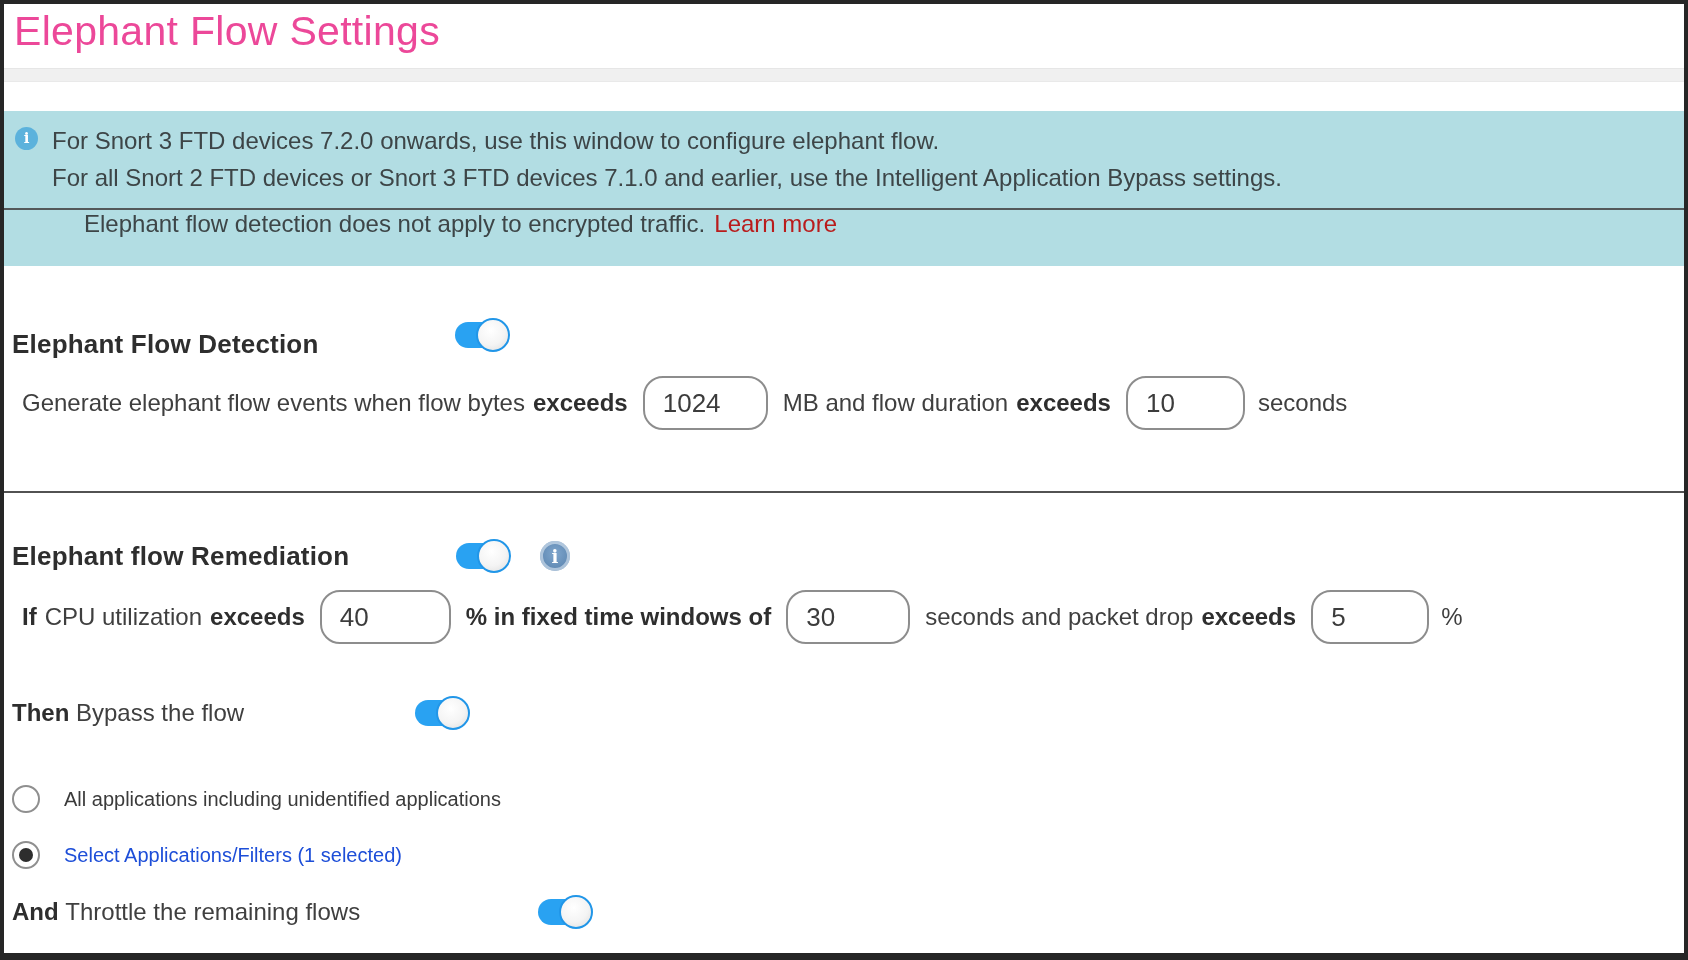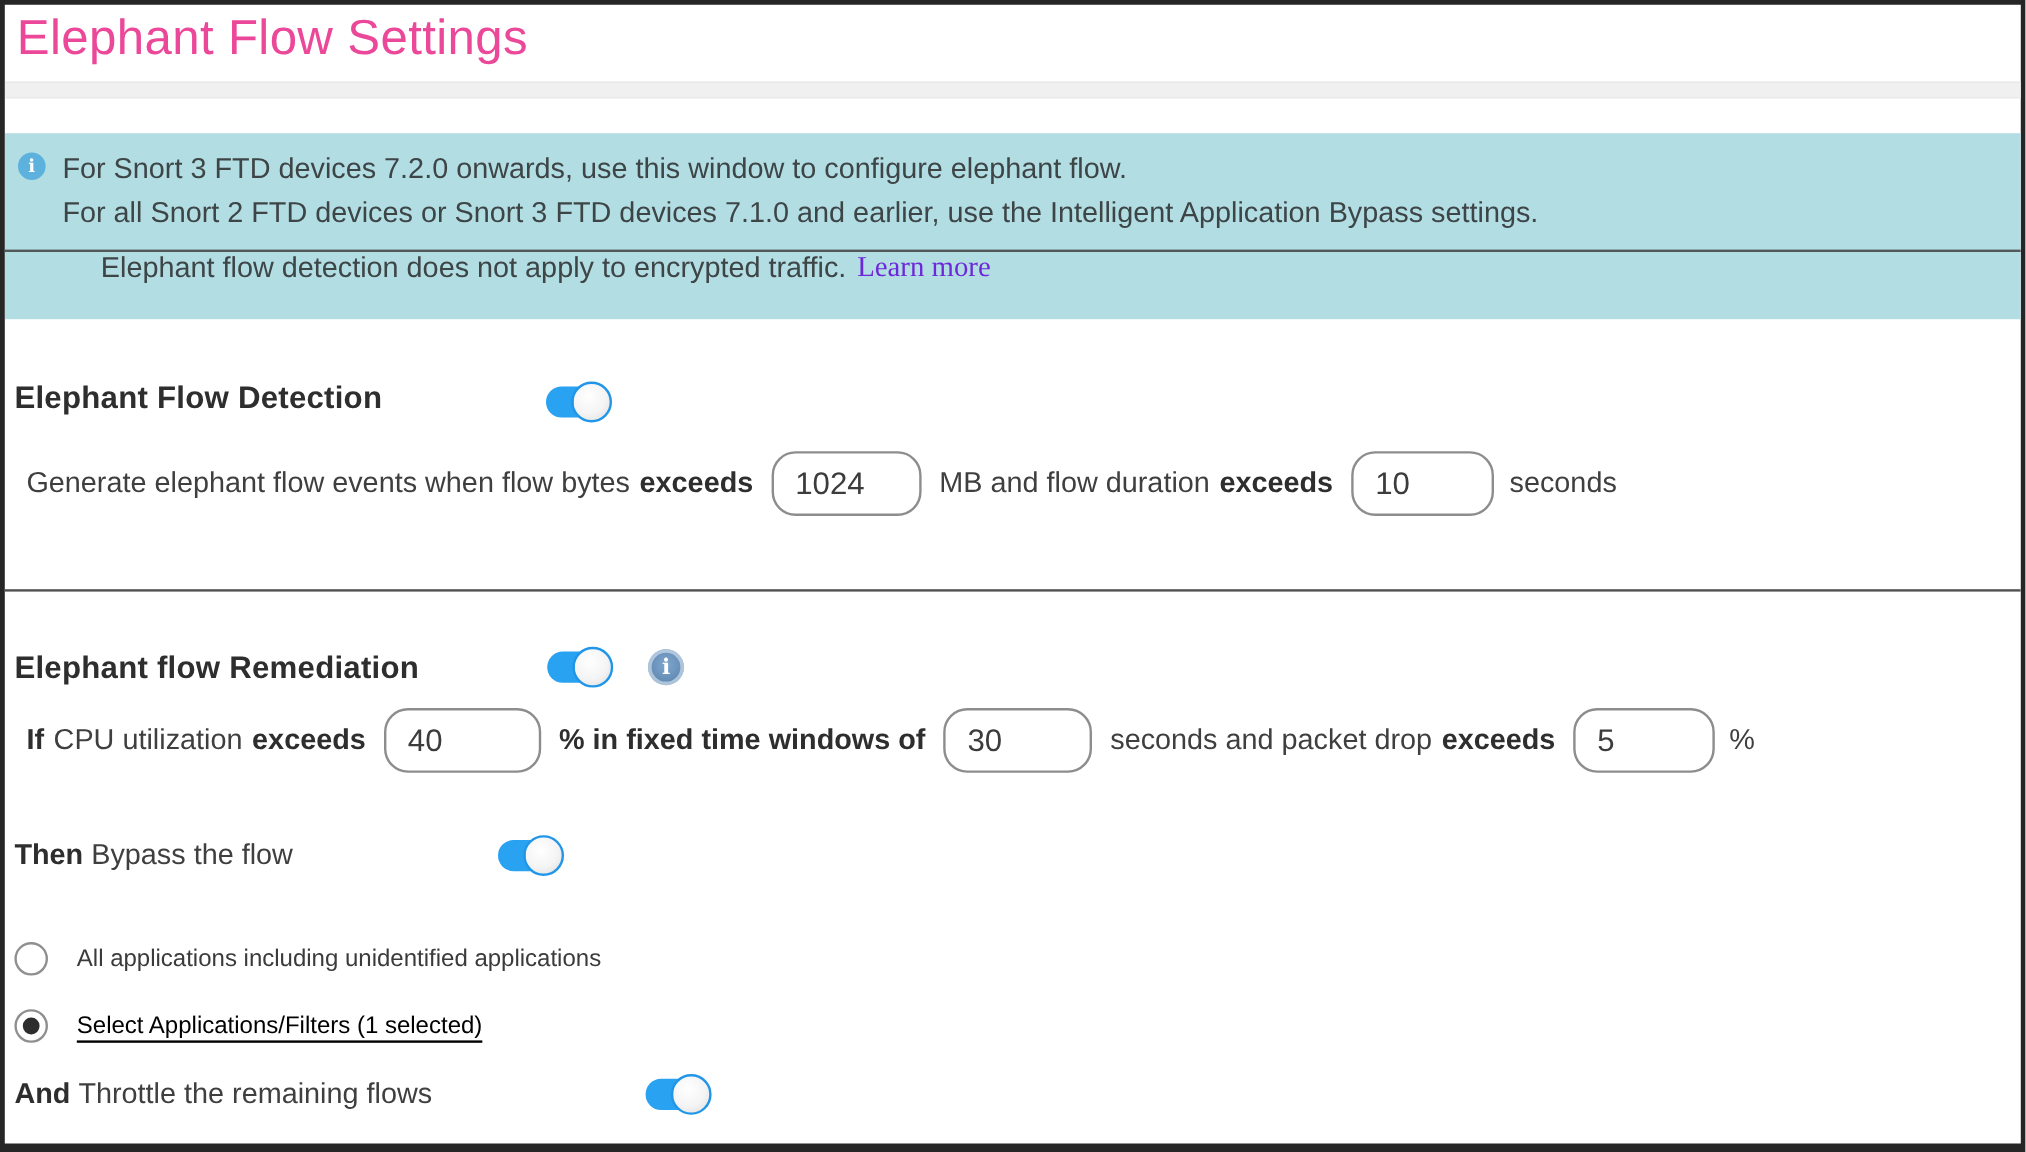--- a/index.html
+++ b/index.html
@@ -17,21 +17,21 @@
   
   .banner{left:0;top:107px;width:100%;background:#b2dde3;}
   .banner-sec1{position:relative;height:97px;padding:11px 30px 0 48px;box-sizing:border-box;
                font-size:24px;line-height:37px;color:#3d4547;}
   .banner-divider{height:2px;background:#53585a;}
   .banner-sec2{height:56px;display:flex;align-items:flex-start;padding-left:48px;
                font-size:24px;color:#3d4547;margin-left:32px;}
   .info-dot{position:absolute;left:11px;top:16px;width:23px;height:23px;border-radius:50%;
             background:#5cb2dc;color:#fff;display:flex;align-items:center;justify-content:center;
             font-size:15px;font-weight:bold;font-family:"DejaVu Serif",serif;}
-  .learn-link{color:#6d28d9;margin-left:9px;cursor:pointer;text-decoration:none;font-family:Liberation Serif, serif;}
+  .learn-link{color:#b91c1c;margin-left:9px;cursor:pointer;text-decoration:none;}
 
   
   .row{left:8px;height:36px;display:flex;align-items:center;white-space:nowrap;font-size:24px;}
   .sentence{height:56px;font-size:24px;display:flex;align-items:center;gap:15px;white-space:nowrap;margin-left:10px;}
   .b{font-weight:bold;color:#2e2e2e;}
   .section-label{font-size:26px;font-weight:bold;color:#2e2e2e;letter-spacing:.2px;}
   .hr{left:0;width:100%;height:2px;background:#525252;}
 
   
   .toggle{position:absolute;width:48px;height:26px;border-radius:13px;background:#29a2f2;cursor:pointer;}
@@ -51,21 +51,21 @@
     box-shadow:inset 0 0 0 3px rgba(235,243,250,.55);
     color:#fff;display:flex;align-items:center;justify-content:center;
     font-family:"DejaVu Serif",serif;font-weight:bold;font-size:18px;}
 
   
   .radio-row{left:8px;height:32px;display:flex;align-items:center;font-size:20px;color:#3b3b3b;}
   .radio{width:28px;height:28px;box-sizing:border-box;border:2px solid #8f8f8f;border-radius:50%;
     margin-right:24px;position:relative;cursor:pointer;background:#fff;flex:0 0 auto;}
   .radio.checked::after{content:"";position:absolute;left:50%;top:50%;width:14px;height:14px;
     border-radius:50%;background:#2d2d2d;transform:translate(-50%,-50%);}
-  .radio-link{text-decoration:underline;text-underline-offset:6px;color:#000000;cursor:pointer;}
+  .radio-link{text-underline-offset:6px;color:#1d4ed8;cursor:pointer;}
 </style>
 </head>
 <body>
 
 <div class="screen">
 
   <div class="abs page-title">Elephant Flow Settings</div>
   <div class="abs title-band"></div>
 
   <div class="abs banner">
@@ -74,21 +74,21 @@
       <div>For Snort 3 FTD devices 7.2.0 onwards, use this window to configure elephant flow.</div>
       <div>For all Snort 2 FTD devices or Snort 3 FTD devices 7.1.0 and earlier, use the Intelligent Application Bypass settings.</div>
     </div>
     <div class="banner-divider"></div>
     <div class="banner-sec2">
       <span>Elephant flow detection does not apply to encrypted traffic.</span>
       <a class="learn-link">Learn more</a>
     </div>
   </div>
 
-  <div class="abs row" style="top:309px;">
+  <div class="abs row" style="top:322px;">
     <span class="section-label">Elephant Flow Detection</span>
   </div>
   <span class="toggle" style="left:451px;top:318px;">
     <span class="knob"></span>
   </span>
 
   <div class="abs sentence" style="left:8px;top:371px;">
     <span>Generate elephant flow events when flow bytes</span>
       <span class="b" style="margin-left:-7px;">exceeds</span>
     <input class="num-input w1024" value="1024" style="">

